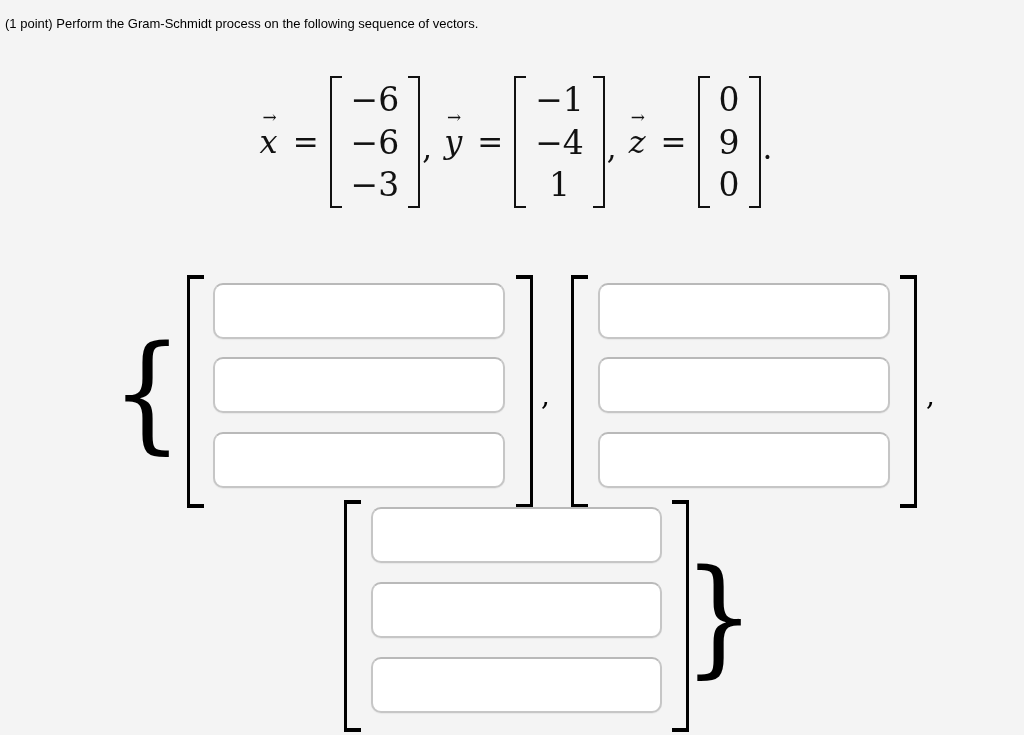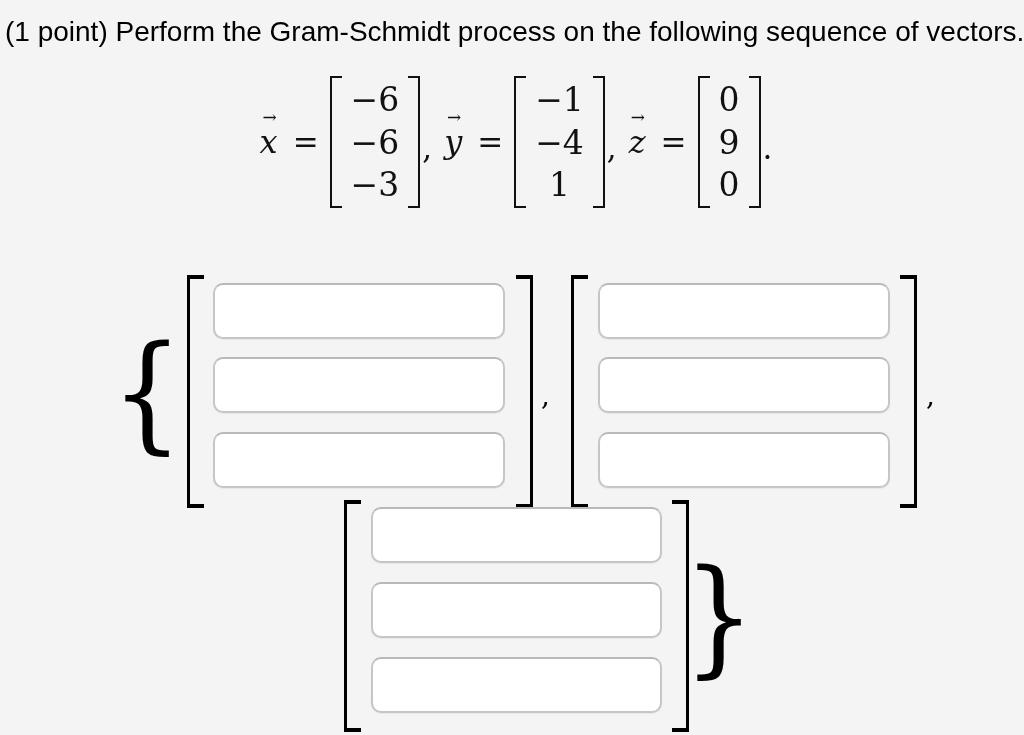--- a/index.html
+++ b/index.html
@@ -14,21 +14,21 @@
     background: #f4f4f4;
     overflow: hidden;
     font-family: "Liberation Sans", sans-serif;
   }
 
   
   .statement {
     position: absolute;
     left: 5px;
     top: 16px;
-    font-size: 28px;
+    font-size: 13px;
     color: #000;
     letter-spacing: 0;
     white-space: nowrap;
   }
 
   
   .equation {
     position: absolute;
     left: 0;
     right: 0;

